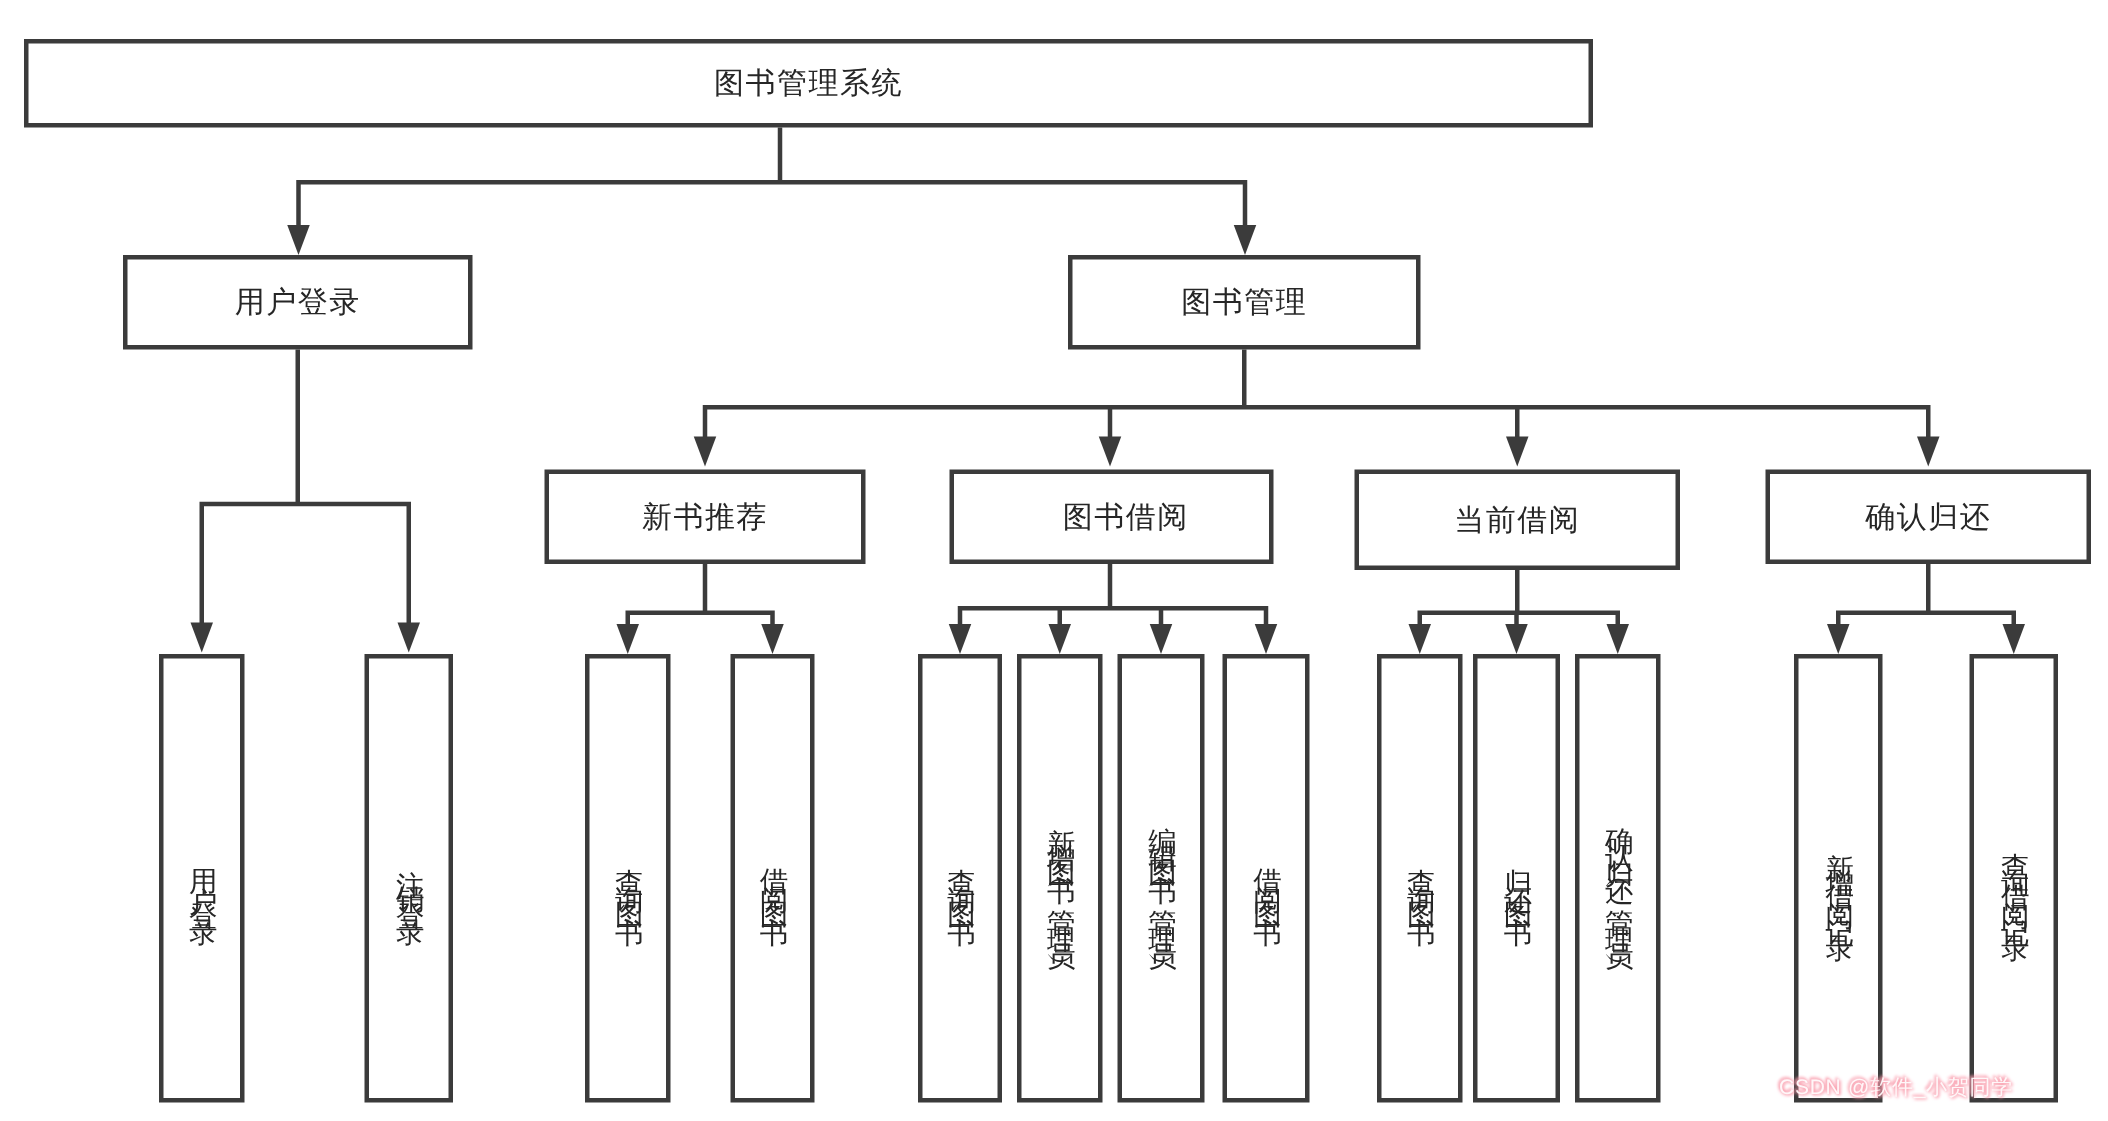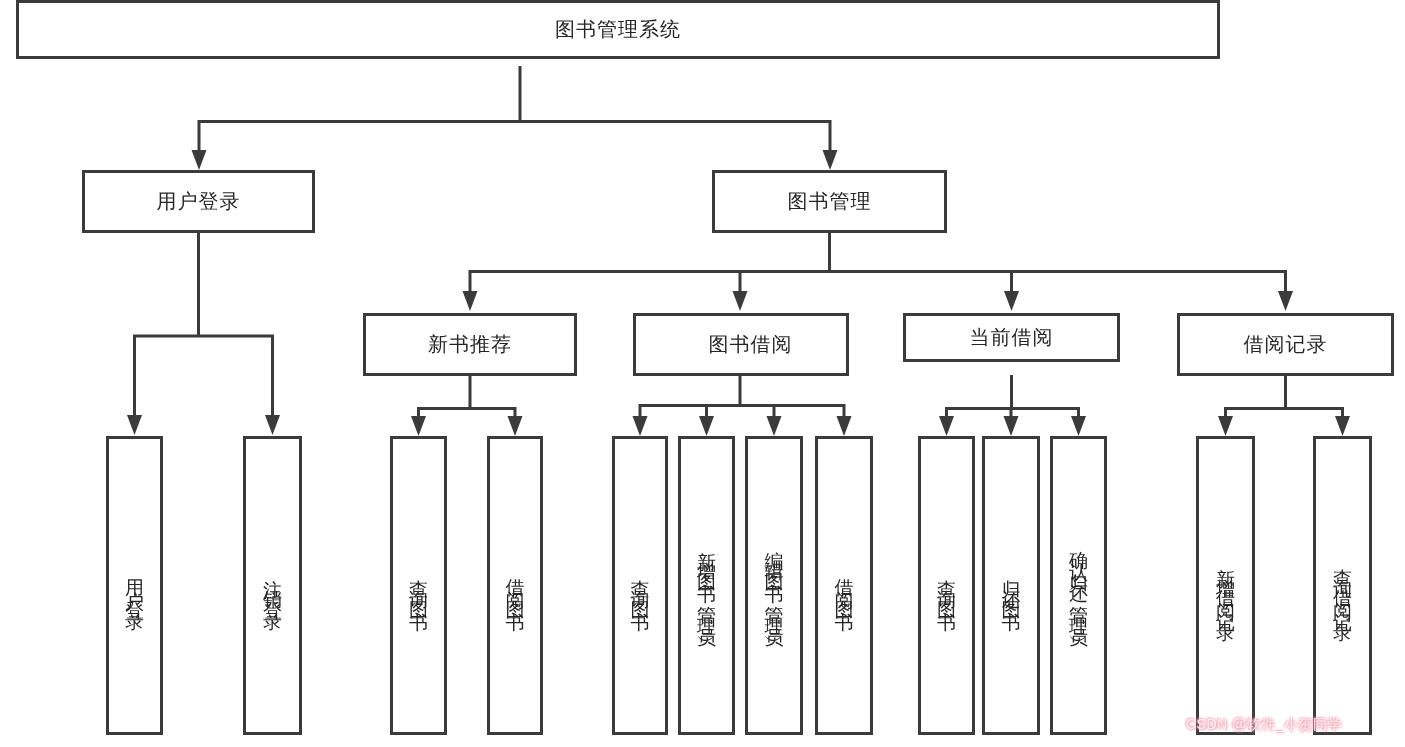--- a/index.html
+++ b/index.html
@@ -98,42 +98,42 @@
       <polygon points="1003.5,416 1018.5,416 1011,436"></polygon>
       <polygon points="1071,416 1086,416 1078.5,436"></polygon>
     </g>
     <g>
       <path d="M1285.5 375 V408.5 M1224 408.5 H1344 M1225.5 408.5 V417.5 M1342.5 408.5 V417.5"></path>
       <polygon points="1218,416 1233,416 1225.5,436"></polygon>
       <polygon points="1335,416 1350,416 1342.5,436"></polygon>
     </g>
   </svg>
 
-  <div class="node h" style="left:16px; top:0; width:1204px; height:59px;align-items:center;">
+  <div class="node h" style="left:16px; top:26px; width:1046px; height:59px;align-items:center;">
     <span>图书管理系统</span>
   </div>
 
   <div class="node h" style="left:82px; top:170px; width:233px; height:63px;">
     <span>用户登录</span>
   </div>
   <div class="node h" style="left:363px; top:313px; width:214px; height:63px;">
     <span>新书推荐</span>
   </div>
 
   <div class="node h" style="left:712px; top:170px; width:235px; height:63px;">
     <span>图书管理</span>
   </div>
   <div class="node h" style="left:633px; top:313px; width:216px; height:63px;padding-left:19px;">
     <span>图书借阅</span>
   </div>
-  <div class="node h" style="left:903px; top:313px; width:217px; height:49px;">
+  <div class="node h" style="left:903px; top:313px; width:217px; height:67px;">
     <span>当前借阅</span>
   </div>
   <div class="node h" style="left:1177px; top:313px; width:217px; height:63px;">
-    <span>借阅记录</span>
+    <span>确认归还</span>
   </div>
 
   <div class="node v" style="left:106px; top:436px; width:57px; height:299px;">
     <span>用户登录</span>
   </div>
   <div class="node v" style="left:243px; top:436px; width:59px; height:299px;">
     <span>注销登录</span>
   </div>
 
   <div class="node v" style="left:390px; top:436px; width:57px; height:299px;">

